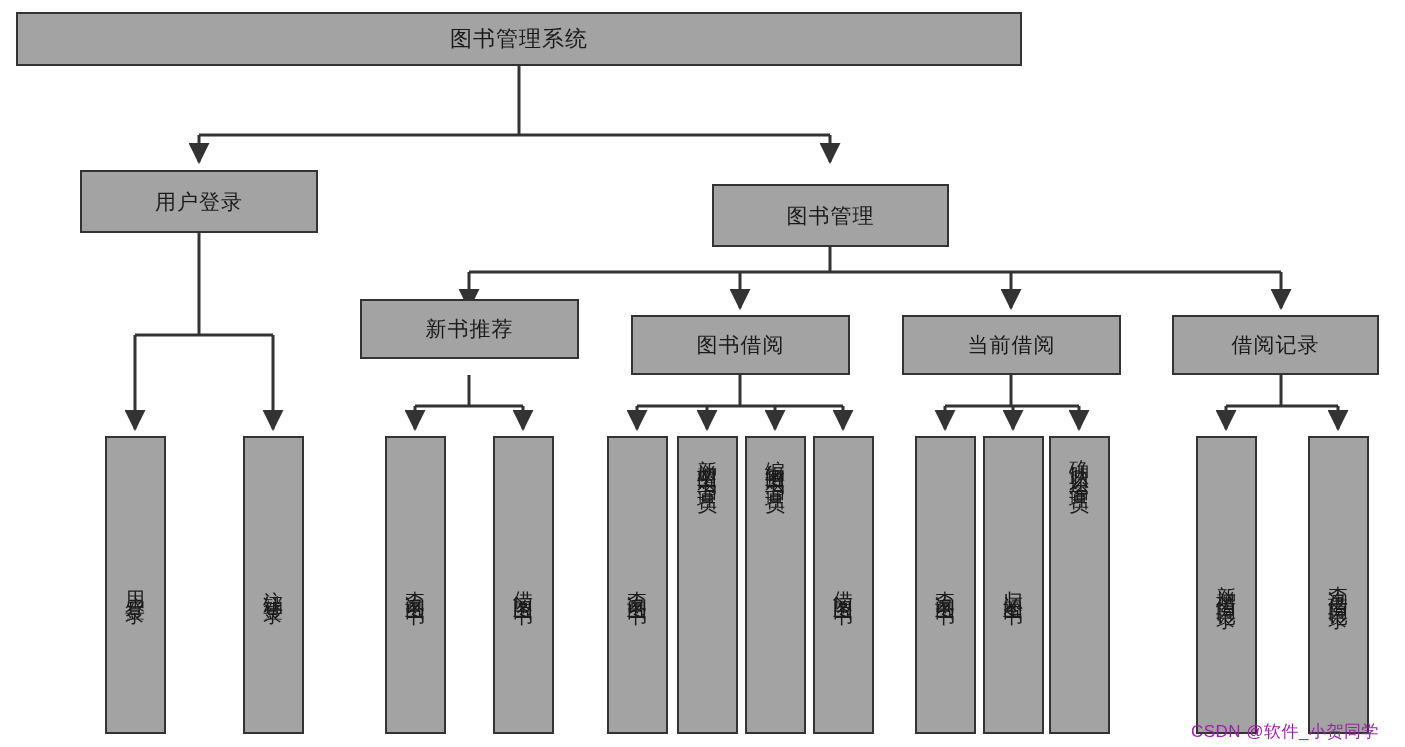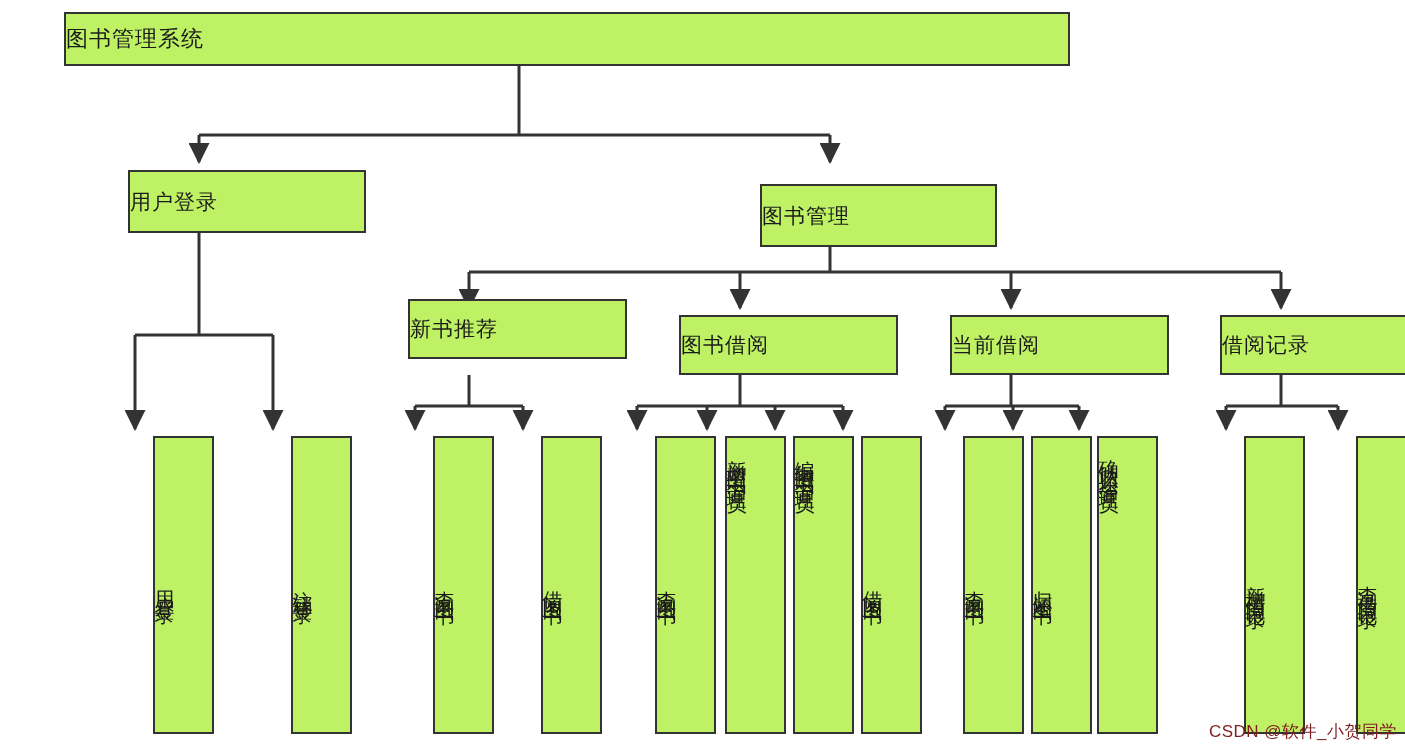--- a/index.html
+++ b/index.html
@@ -22,25 +22,25 @@
     left: 0;
     top: 0;
     width: 1405px;
     height: 747px;
     pointer-events: none;
   }
   .node {
     position: absolute;
     box-sizing: border-box;
     border: 2px solid #333333;
-    background: #bef264;
+    background: #a3a3a3;
     display: flex;
     align-items: center;
+    justify-content: center;
     color: #1a1a1a;
-    margin-left: 48px;
   }
   .node.horiz {
     font-size: 21px;
     letter-spacing: 1px;
   }
   .node.vert {
     font-size: 20px;
     letter-spacing: 2px;
   }
   .node.vert .vlabel {
@@ -56,24 +56,24 @@
   }
   #root-node {
     left: 16px;
     top: 12px;
     width: 1006px;
     height: 54px;
     font-size: 22px;
   }
   .watermark {
     position: absolute;
-    right: 8px;
+    right: 26px;
     bottom: 4px;
     font-size: 17px;
-    color: #7f1d1d;
+    color: #a21caf;
     letter-spacing: 0.5px;
     white-space: nowrap;
   }
 </style>
 </head>
 <body>
 
 <div id="canvas">
 
   <svg class="wires" viewBox="0 0 1405 747" xmlns="http://www.w3.org/2000/svg">

